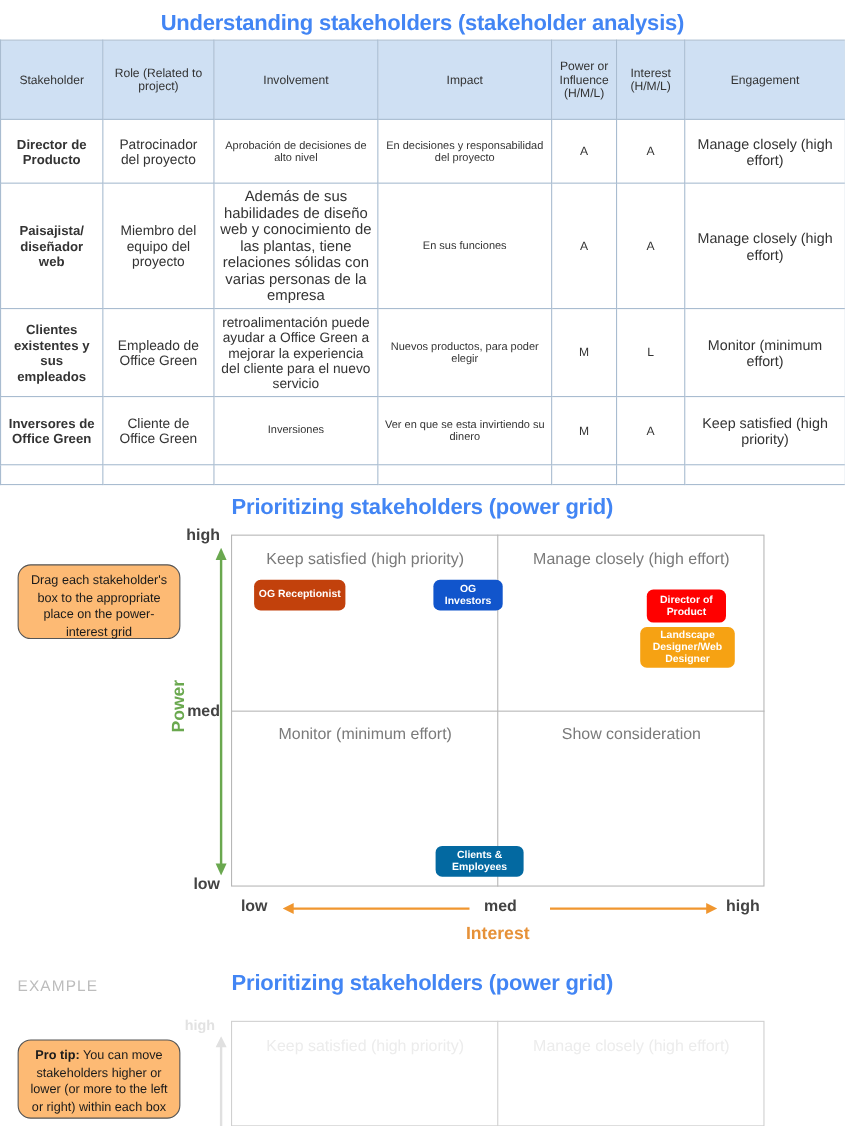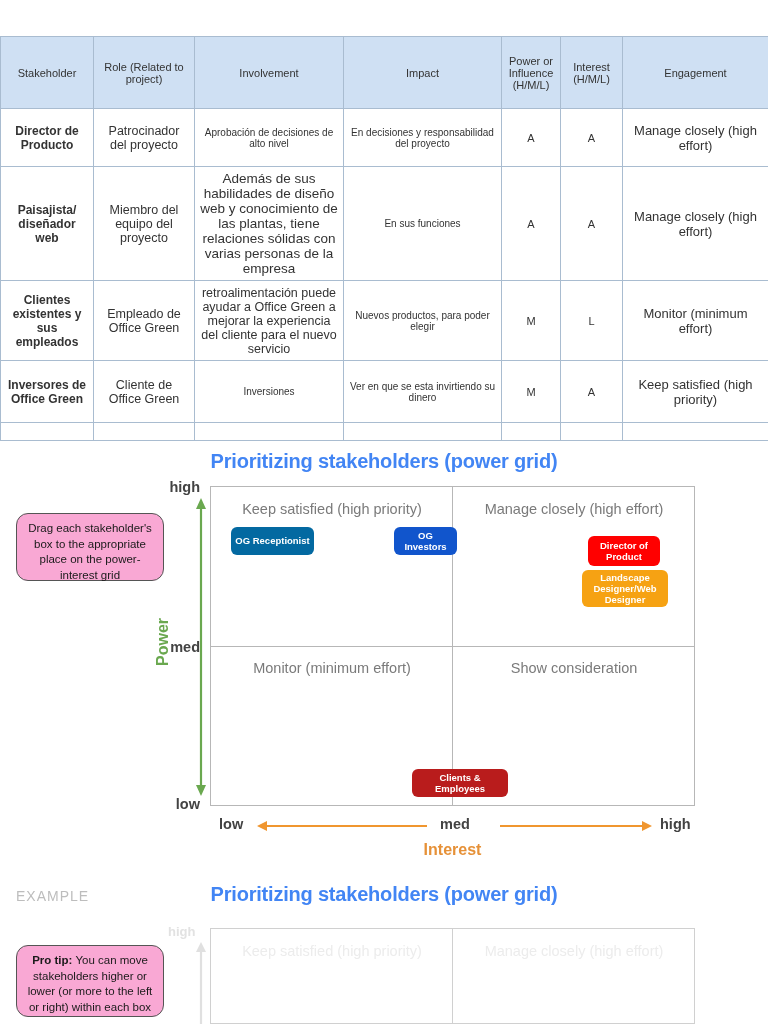--- a/index.html
+++ b/index.html
@@ -130,21 +130,21 @@
   #x-low  { left: 219px; top: 330px; }
   #x-med  { left: 440px; top: 330px; }
   #x-high { left: 660px; top: 330px; }
   .interest-arrow { position: absolute; top: 330px; }
 
   
   .callout {
     position: absolute;
     border: 1px solid #555;
     border-radius: 12px;
-    background: #f9a8d4;
+    background: #fdba74;
     text-align: center;
     font-size: 11.5px;
     color: #1a1a1a;
     line-height: 1.35;
     padding: 7px 6px;
   }
   #callout-drag  { left: 16px; top: 513px; width: 148px; height: 68px; }
   #callout-tip   { left: 16px; top: 945px; width: 148px; height: 72px; }
 
   
@@ -154,25 +154,25 @@
     color: #ffffff;
     font-size: 9.5px;
     font-weight: bold;
     text-align: center;
     line-height: 1.18;
     display: flex;
     align-items: center;
     justify-content: center;
     padding: 2px 3px;
   }
-  #chip-receptionist { left: 231px; top: 527px; width: 83px; height: 28px; background: #0369a1; }
+  #chip-receptionist { left: 231px; top: 527px; width: 83px; height: 28px; background: #c2410c; }
   #chip-investors    { left: 394px; top: 527px; width: 63px; height: 28px; background: #1155cc; }
   #chip-director     { left: 588px; top: 536px; width: 72px; height: 30px; background: #ff0000; justify-content: flex-end; }
   #chip-landscape    { left: 582px; top: 570px; width: 86px; height: 37px; background: #f6a213; }
-  #chip-clients      { left: 412px; top: 769px; width: 96px; height: 28px; background: #b91c1c; }
+  #chip-clients      { left: 396px; top: 769px; width: 80px; height: 28px; background: #0369a1; }
 
   
   .example-tag {
     position: absolute; left: 16px; top: 888px;
     color: #bdbdbd; font-size: 14px; letter-spacing: 1px;
   }
   #grid-example .grid-box {
     left: 210px; top: 8px; width: 485px; height: 96px;
     border-color: #d0d0d0;
   }
@@ -187,20 +187,21 @@
     color: #e2e2e2; font-weight: bold; font-size: 13px;
   }
   .power-arrow-faded { position: absolute; left: 194px; top: 22px; }
   .tip-bold { font-weight: bold; }
 </style>
 </head>
 <body>
 
 <div class="page">
 
+  <div class="section-title" id="title-analysis">Understanding stakeholders (stakeholder analysis)</div>
 
   <table class="stk-table">
     <thead>
       <tr>
         <th class="c-stakeholder">Stakeholder</th>
         <th class="c-role">Role (Related to project)</th>
         <th class="c-involve">Involvement</th>
         <th class="c-impact">Impact</th>
         <th class="c-power">Power or Influence (H/M/L)</th>
         <th class="c-interest">Interest (H/M/L)</th>

